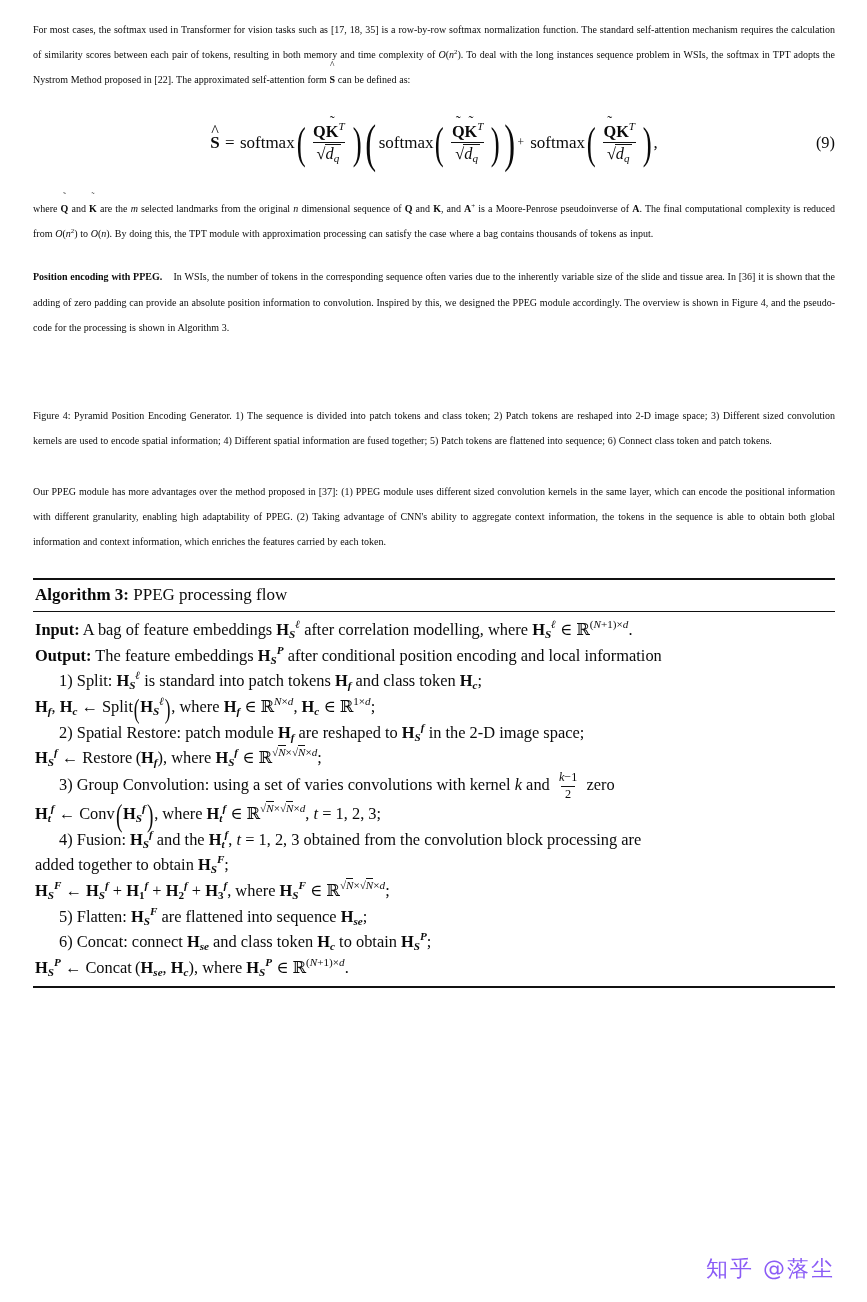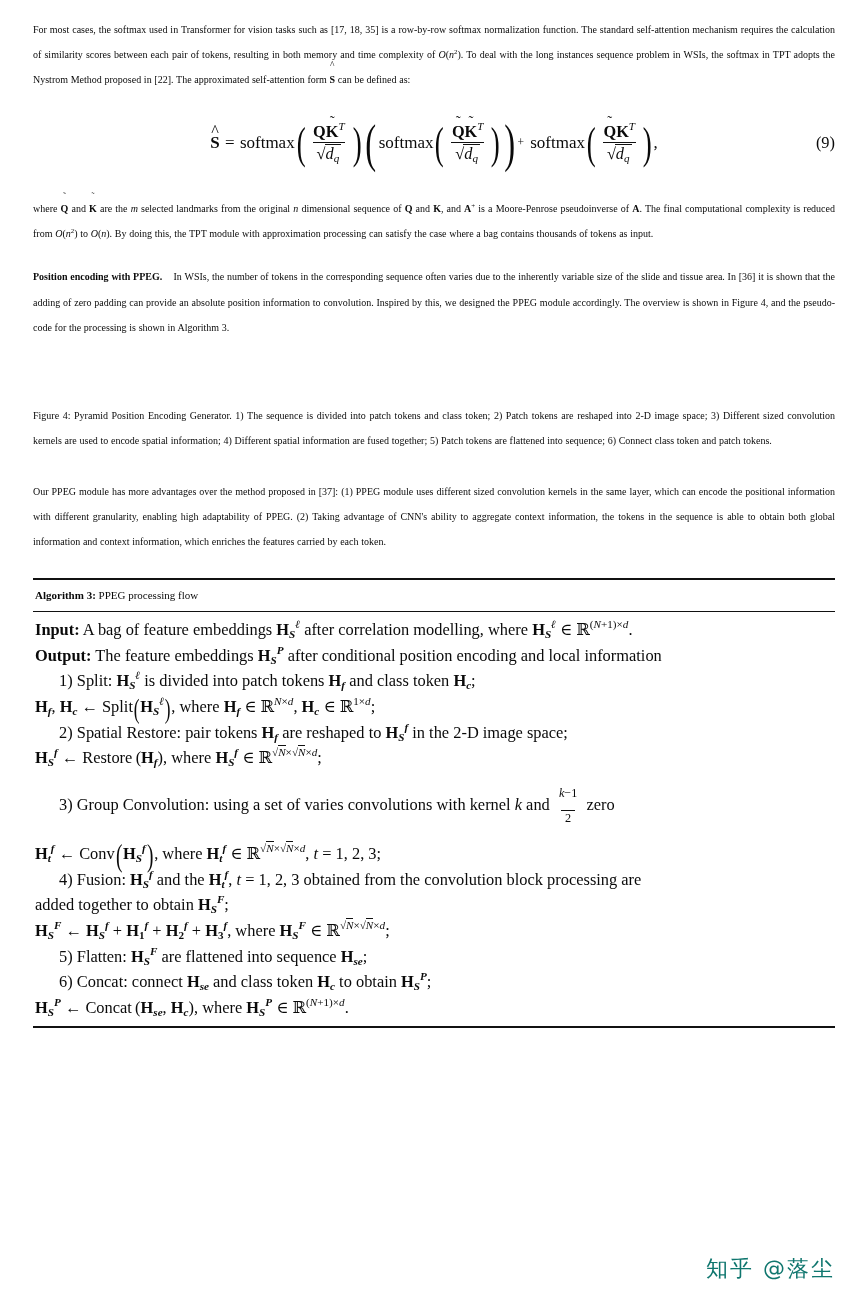--- a/index.html
+++ b/index.html
@@ -95,21 +95,21 @@
   .frac {
     display: inline-flex;
     flex-direction: column;
     align-items: center;
     vertical-align: middle;
     margin: 0 2px;
     line-height: 1.12;
   }
   .frac .num { padding: 0 4px 1px 4px; font-size: 0.96em; }
   .frac .den { padding: 1px 4px 0 4px; border-top: 1.1px solid #111; font-size: 0.96em; }
-  .frac.small { font-size: 0.78em; margin: 16px 1px; gap: 8px; }
+  .frac.small { font-size: 0.78em; margin: 0 1px; }
   .paren {
     display: inline-block;
     font-size: 2.55em;
     line-height: 0.62;
     vertical-align: middle;
     font-weight: 300;
     transform: scaleX(0.62);
     margin: 0 -1px;
   }
   .paren.tall { font-size: 3.1em; }
@@ -136,42 +136,42 @@
   }
   .rule-mid {
     border-top: 1.4px solid #111;
     width: 802px;
   }
   .rule-bottom {
     border-top: 2.4px solid #111;
     width: 802px;
   }
   .algo-title {
-    font-size: 11px;
+    font-size: 17px;
     padding: 4px 0 5px 2px;
     line-height: 22px;
   }
   .algo-title b { font-weight: bold; }
   .algo-body {
     padding: 5px 0 6px 2px;
     font-size: 16.4px;
     line-height: 25.6px;
   }
   .algo-line { white-space: normal; }
   .algo-line.indent1 { padding-left: 24px; }
   .lbl { font-weight: bold; }
 
   
   .watermark {
     position: absolute;
     right: 32px;
     bottom: 18px;
     font-family: "DejaVu Sans", sans-serif;
     font-size: 22px;
-    color: #0f766e;
+    color: #8b5cf6;
     letter-spacing: 2px;
     white-space: nowrap;
     pointer-events: none;
   }
 </style>
 </head>
 <body>
 
 <div class="page">
 
@@ -247,32 +247,32 @@
       </div>
 
       <div class="algo-line">
         <span class="lbl">Output:</span>
         <span>The feature embeddings </span><span class="mb">H<sub class="s mi">S</sub><sup class="s mi">P</sup></span><span> after conditional position encoding and local information</span>
       </div>
 
       <div class="algo-line indent1">
         <span>1)</span>
         <span>Split:</span>
-        <span class="mb">H<sub class="s mi">S</sub><sup class="s mi">ℓ</sup></span><span> is divided into patch tokens </span><span class="mb">H<sub class="s mi">f</sub></span><span> and class token </span><span class="mb">H<sub class="s mi">c</sub></span><span>;</span>
+        <span class="mb">H<sub class="s mi">S</sub><sup class="s mi">ℓ</sup></span><span> is standard into patch tokens </span><span class="mb">H<sub class="s mi">f</sub></span><span> and class token </span><span class="mb">H<sub class="s mi">c</sub></span><span>;</span>
       </div>
       <div class="algo-line">
         <span class="mb">H<sub class="s mi">f</sub></span>, <span class="mb">H<sub class="s mi">c</sub></span>
         <span>←</span>
         <span class="mr">Split</span><span class="paren" style="font-size:1.7em;">(</span><span class="mb">H<sub class="s mi">S</sub><sup class="s mi">ℓ</sup></span><span class="paren" style="font-size:1.7em;">)</span><span>, where </span><span class="mb">H<sub class="s mi">f</sub></span> ∈ <span class="bb">ℝ</span><sup class="s"><span class="mi">N</span>×<span class="mi">d</span></sup>, <span class="mb">H<sub class="s mi">c</sub></span> ∈ <span class="bb">ℝ</span><sup class="s">1×<span class="mi">d</span></sup>;
       </div>
 
       <div class="algo-line indent1">
         <span>2)</span>
         <span>Spatial Restore:</span>
-        <span>pair tokens </span><span class="mb">H<sub class="s mi">f</sub></span><span> are reshaped to </span><span class="mb">H<sub class="s mi">S</sub><sup class="s mi">f</sup></span><span> in the 2-D image space;</span>
+        <span>patch module </span><span class="mb">H<sub class="s mi">f</sub></span><span> are reshaped to </span><span class="mb">H<sub class="s mi">S</sub><sup class="s mi">f</sup></span><span> in the 2-D image space;</span>
       </div>
       <div class="algo-line">
         <span class="mb">H<sub class="s mi">S</sub><sup class="s mi">f</sup></span>
         <span>←</span>
         <span class="mr">Restore</span> (<span class="mb">H<sub class="s mi">f</sub></span>)<span>, where </span><span class="mb">H<sub class="s mi">S</sub><sup class="s mi">f</sup></span> ∈ <span class="bb">ℝ</span><sup class="s">√<span style="border-top:1px solid #111;"><span class="mi">N</span></span>×√<span style="border-top:1px solid #111;"><span class="mi">N</span></span>×<span class="mi">d</span></sup>;
       </div>
 
       <div class="algo-line indent1">
         <span>3)</span>
         <span>Group Convolution:</span>

